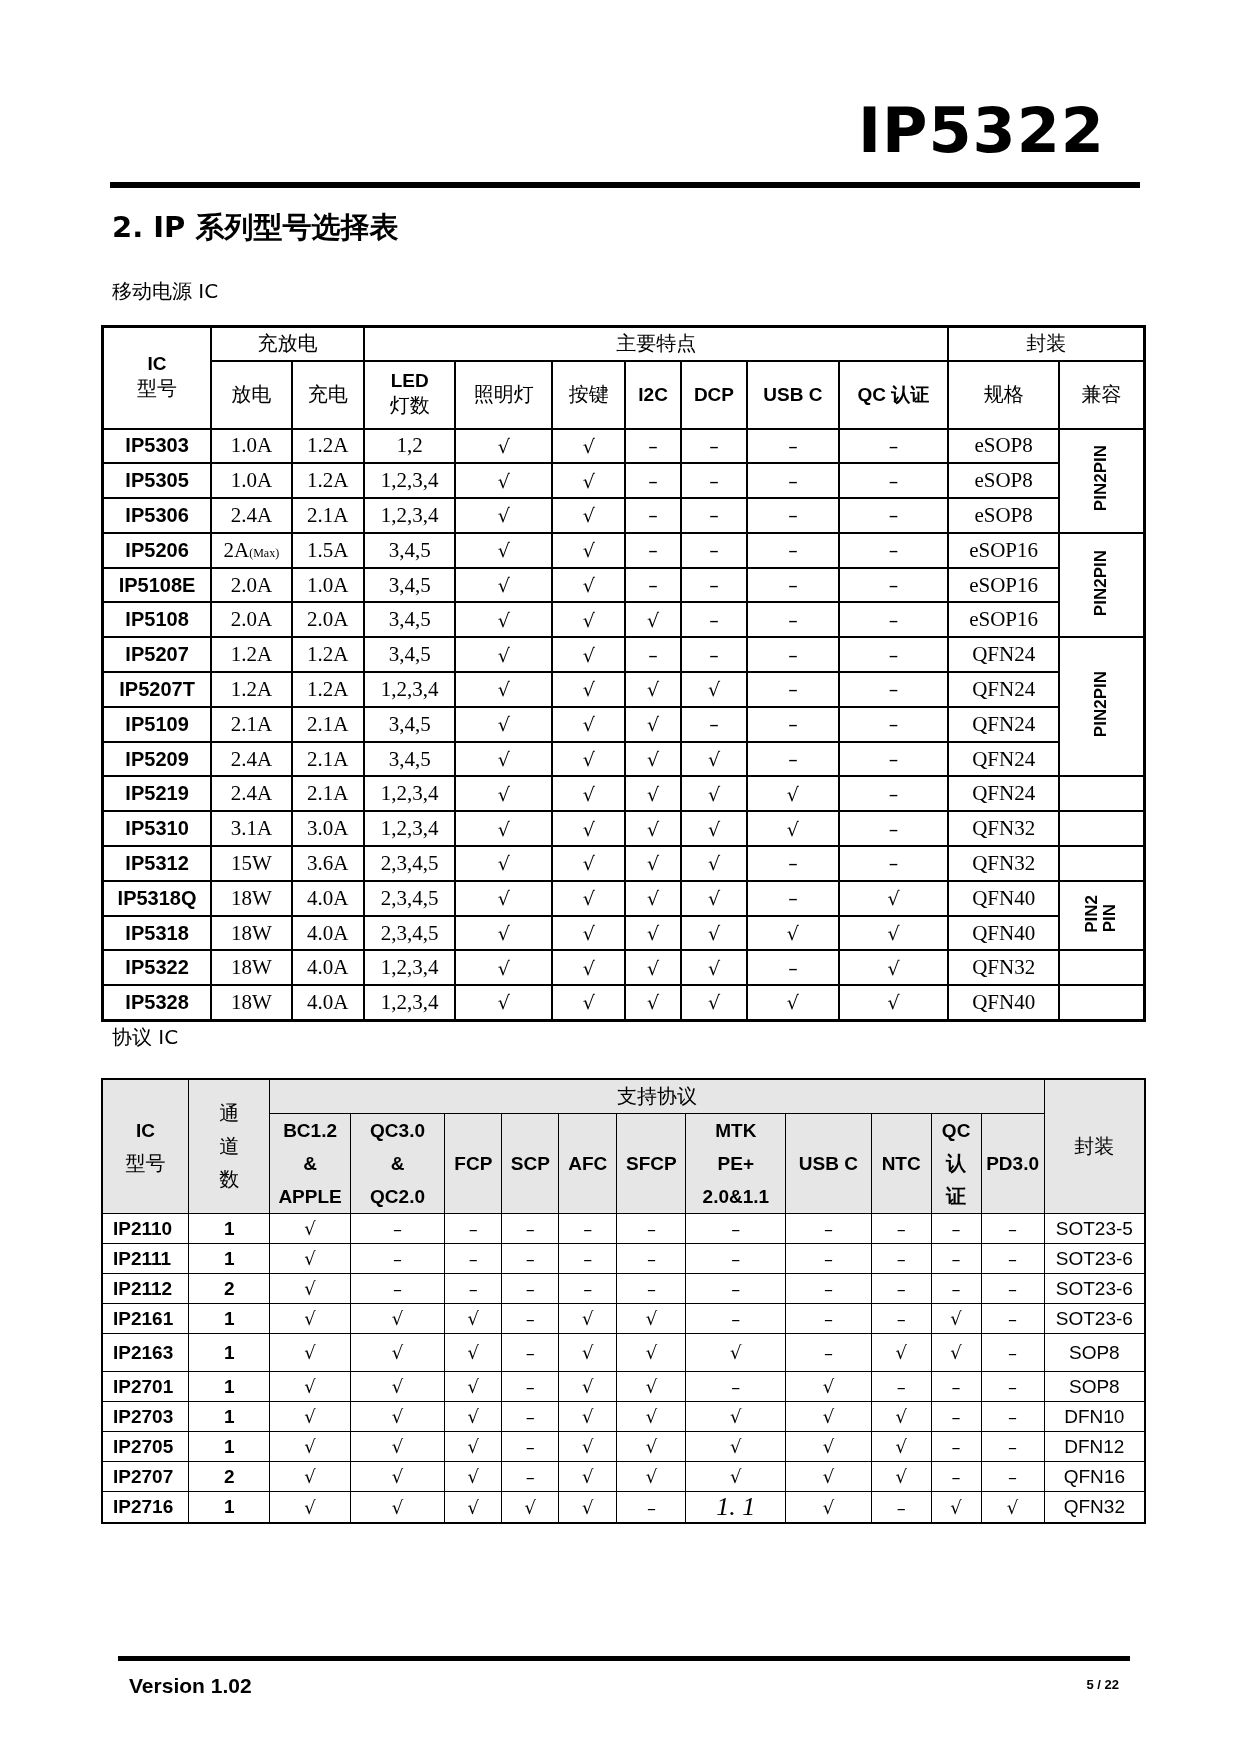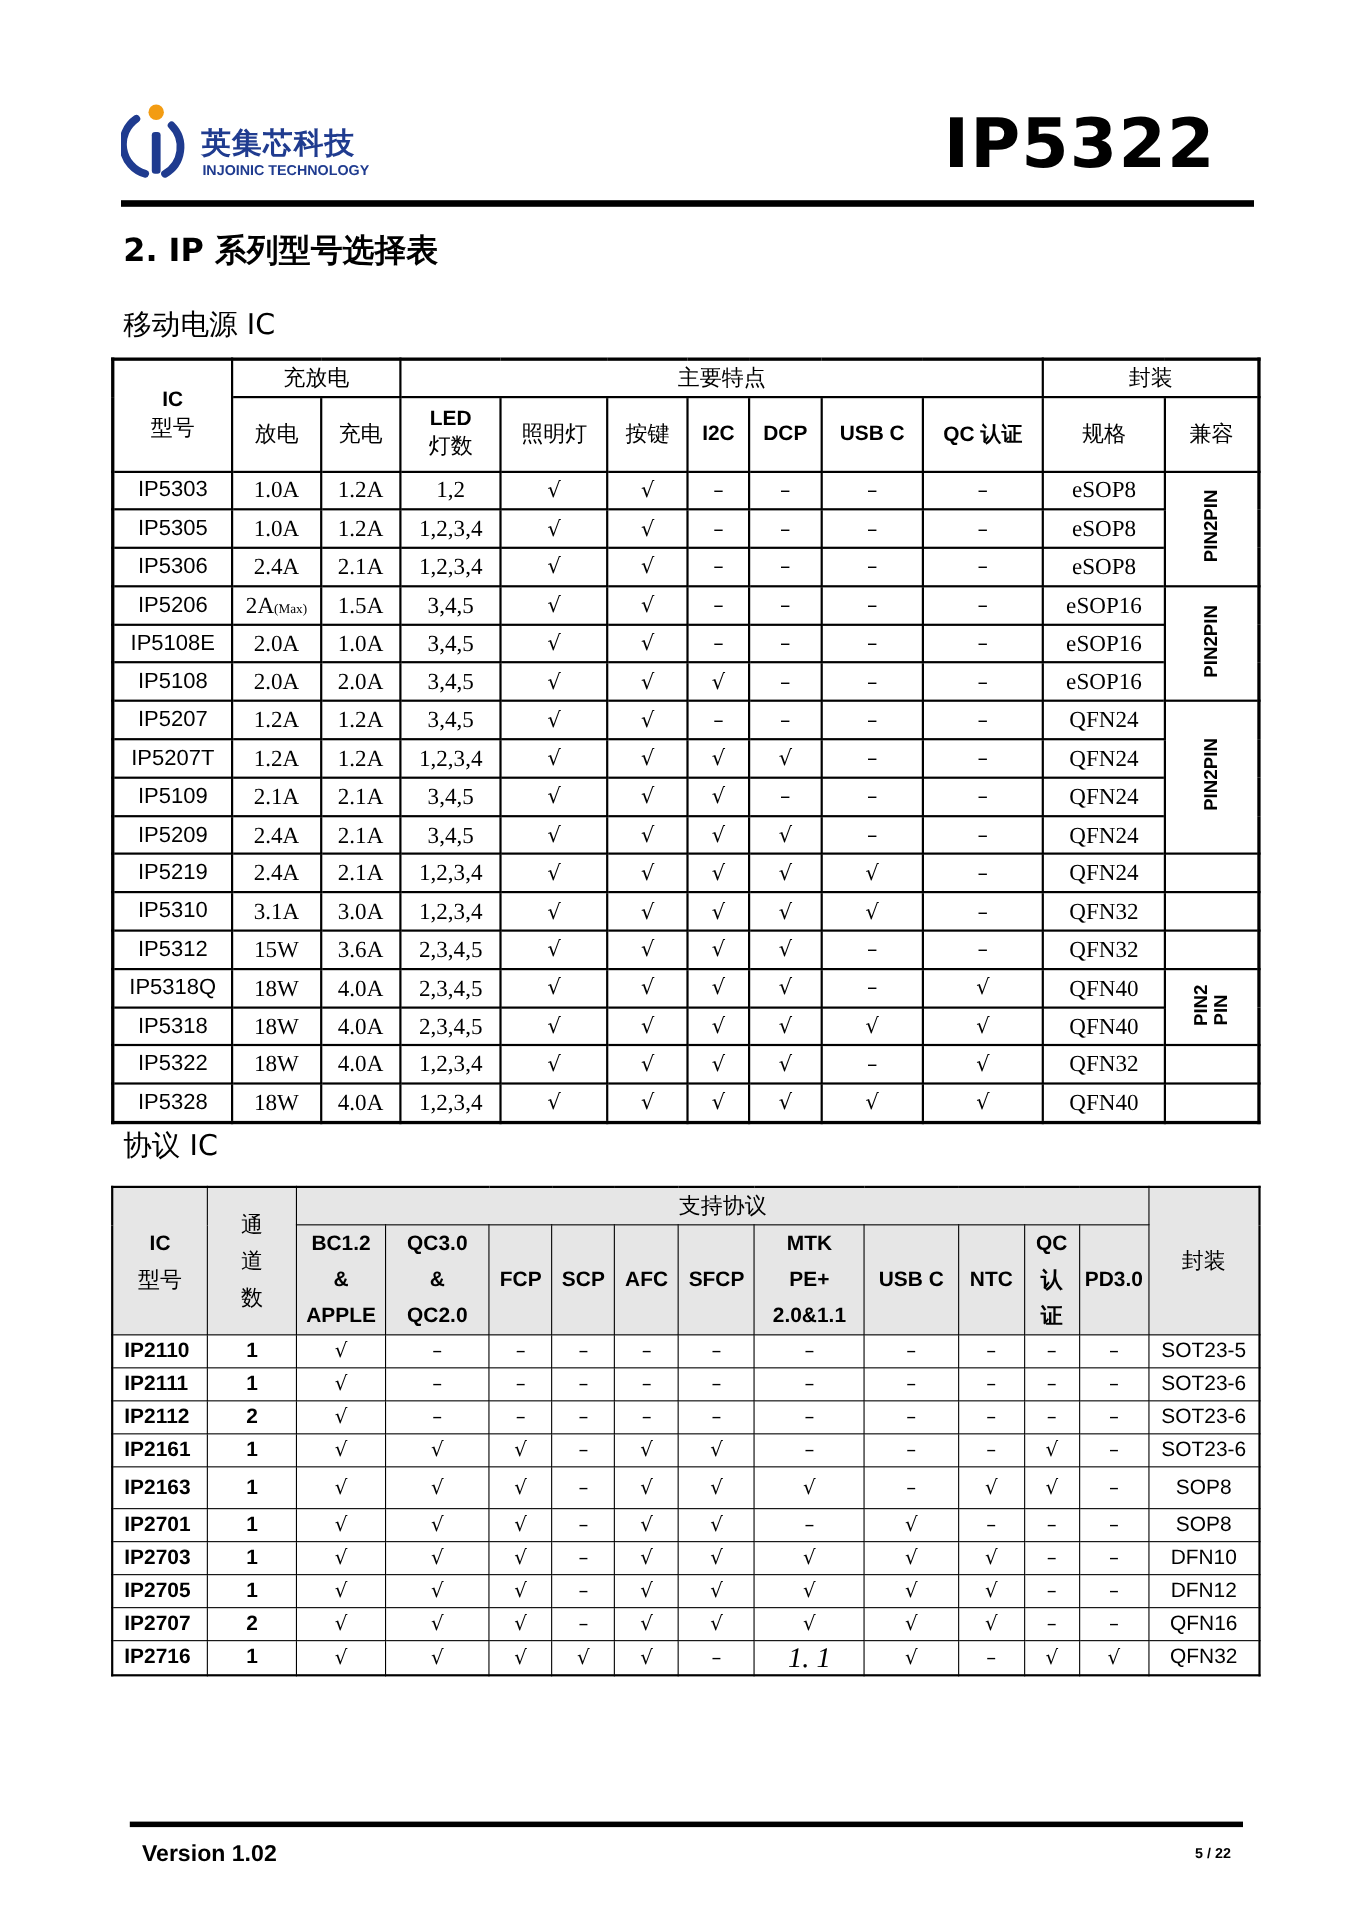--- a/index.html
+++ b/index.html
@@ -5,28 +5,28 @@
   html, body { margin: 0; padding: 0; background: #ffffff; }
   body { width: 1240px; height: 1754px; position: relative; overflow: hidden; font-family: "DejaVu Sans", sans-serif; color: #000; }
   .header { position: absolute; left: 110px; top: 86px; width: 1030px; height: 100px; }
   .logo { position: absolute; left: 0; top: 8px; width: 240px; height: 70px; }
   .logo-mark { position: absolute; left: 0; top: 0; width: 66px; height: 70px; }
   .logo-cn { position: absolute; left: 73px; top: 18px; font-family: "DejaVu Sans", sans-serif; font-weight: bold; font-size: 27px; color: #1f3b8f; letter-spacing: 1px; white-space: nowrap; }
   .logo-en { position: absolute; left: 74px; top: 53px; font-family: "Liberation Sans", sans-serif; font-weight: bold; font-size: 13px; color: #1f3b8f; white-space: nowrap; }
   .product-title { position: absolute; right: 35px; top: 8px; font-family: "DejaVu Sans", sans-serif; font-weight: bold; font-size: 62px; letter-spacing: 1px; }
   .header-rule { position: absolute; left: 110px; top: 182px; width: 1030px; height: 6px; background: #000; }
   .section-title { position: absolute; left: 112px; top: 208px; font-family: "DejaVu Sans", sans-serif; font-weight: bold; font-size: 29px; white-space: nowrap; }
-  .subsection { position: absolute; font-family: "DejaVu Sans", sans-serif; font-size: 26px; white-space: nowrap; }
+  .subsection { position: absolute; font-family: "DejaVu Sans", sans-serif; font-size: 20px; white-space: nowrap; }
   table { position: absolute; border-collapse: collapse; table-layout: fixed; }
   td, th { text-align: center; vertical-align: middle; padding: 0; }
   .t1 { left: 101px; top: 325px; width: 1045px; border: 3px solid #000; }
   .t1 td, .t1 th { border: 2px solid #000; font-size: 20px; }
   .t1 th { font-weight: normal; font-family: "DejaVu Sans", sans-serif; }
   .t1 .hdr-en { font-family: "Liberation Sans", sans-serif; font-weight: bold; font-size: 19px; }
-  .t1 .ic { font-family: "Liberation Sans", sans-serif; font-weight: normal; font-size: 20px; }
+  .t1 .ic { font-family: "Liberation Sans", sans-serif; font-weight: bold; font-size: 20px; }
   .t1 .serif { font-family: "Liberation Serif", serif; font-size: 21px; }
   .t1 .sym { font-family: "DejaVu Sans", sans-serif; font-size: 19px; }
   .t1 tbody tr { height: 34.8px; }
   .vert { writing-mode: vertical-rl; transform: rotate(180deg); font-family: "Liberation Sans", sans-serif; font-weight: bold; font-size: 17px; white-space: nowrap; display: inline-block; }
   .vert2 { font-family: "Liberation Sans", sans-serif; font-weight: bold; font-size: 17px; line-height: 18px; }
   .vert2 span { display: inline-block; writing-mode: vertical-rl; transform: rotate(180deg); }
   .small { font-size: 12px; margin-top: 16px; }
   .t2 { left: 101px; top: 1078px; width: 1045px; border: 2px solid #000; }
   .t2 td, .t2 th { border: 1.5px solid #000; font-size: 19px; }
   .t2 thead th { background: #e6e6e6; font-weight: normal; }
@@ -38,30 +38,20 @@
   .t2 .pkg { font-family: "Liberation Sans", sans-serif; font-size: 19px; }
   .t2 .serif { font-family: "Liberation Serif", serif; font-size: 26px; font-style: italic; }
   .footer-rule { position: absolute; left: 118px; top: 1656px; width: 1012px; height: 5px; background: #000; }
   .footer-ver { position: absolute; left: 129px; top: 1674px; font-family: "Liberation Sans", sans-serif; font-weight: bold; font-size: 21px; }
   .footer-page { position: absolute; right: 121px; top: 1677px; font-family: "Liberation Sans", sans-serif; font-weight: bold; font-size: 13px; }
 </style>
 </head>
 <body>
 
 <div class="header">
-  <div class="logo">
-    <svg class="logo-mark" viewBox="0 0 66 70">
-      <path d="M 14 14 A 28 28 0 0 0 22 64" fill="none" stroke="#1f3b8f" stroke-width="7" stroke-linecap="round"></path>
-      <path d="M 46 20 A 28 28 0 0 1 40 64" fill="none" stroke="#1f3b8f" stroke-width="7" stroke-linecap="round"></path>
-      <rect x="28" y="26" width="8" height="38" rx="3" fill="#1f3b8f"></rect>
-      <circle cx="32" cy="8" r="7" fill="#f39c12"></circle>
-    </svg>
-    <div class="logo-cn">英集芯科技</div>
-    <div class="logo-en">INJOINIC TECHNOLOGY</div>
-  </div>
   <div class="product-title">IP5322</div>
 </div>
 <div class="header-rule"></div>
 
 <div class="section-title">2.  IP 系列型号选择表</div>
 
 <div class="subsection" style="left:112px; top:278px;">移动电源 IC</div>
 
 <table class="t1">
   <colgroup>

